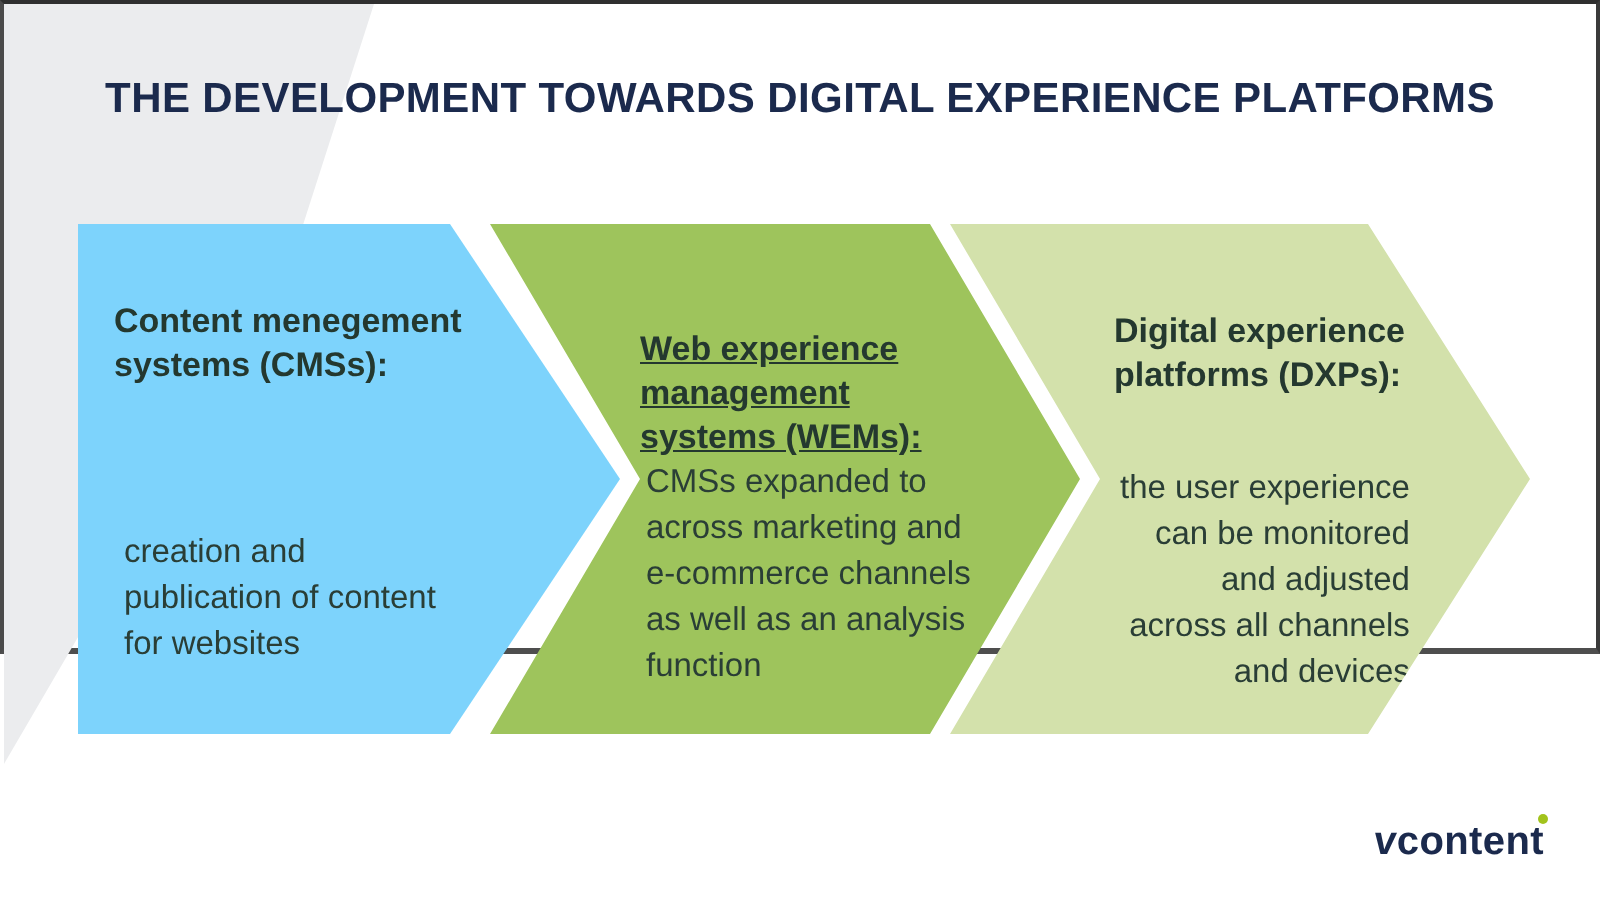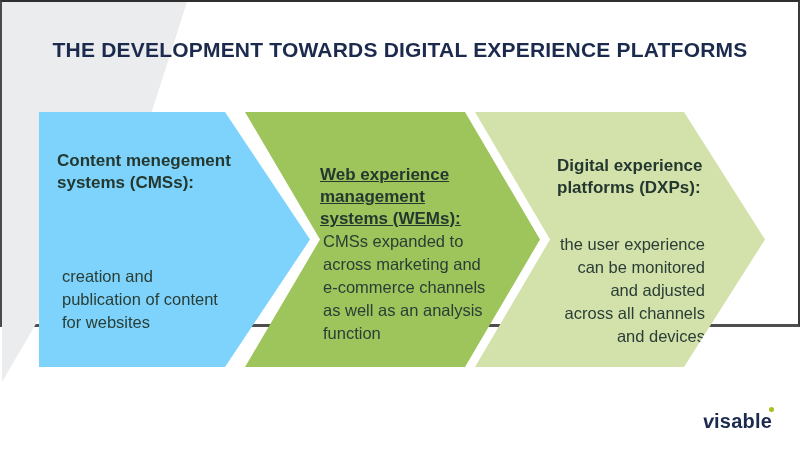--- a/index.html
+++ b/index.html
@@ -71,16 +71,16 @@
       <p class="stage-body">the user experience
 can be monitored
 and adjusted
 across all channels
 and devices</p>
     </div>
 
   </div>
 
   <div class="logo">
-    <span class="logo-v">v</span><span class="logo-dot"></span><span>isable</span>
+    <span class="logo-v">v</span><span class="logo-dot"></span><span>content</span>
   </div>
 
 </div>
 
 </body></html>

